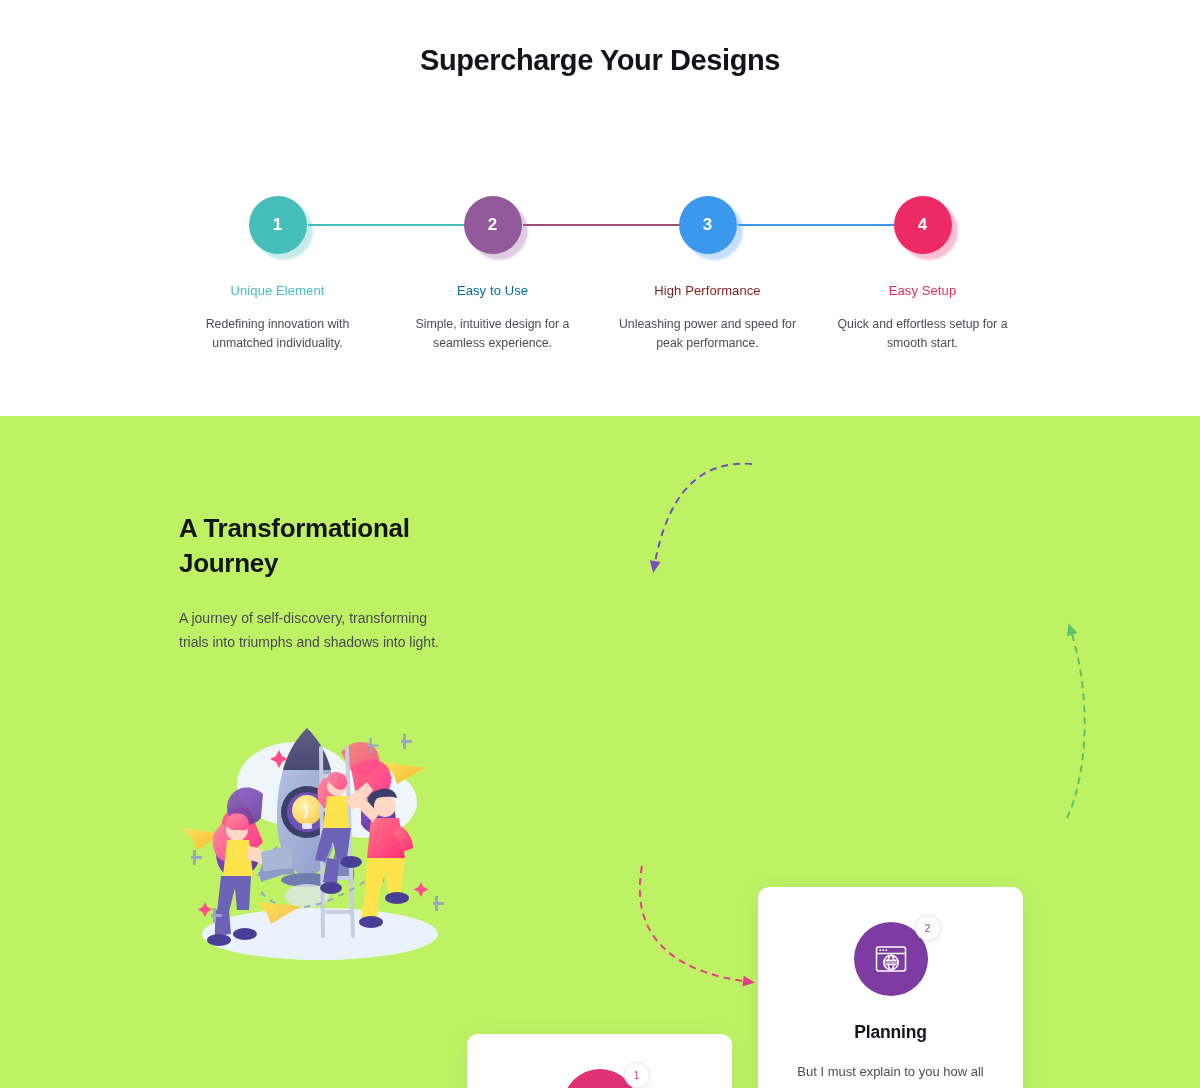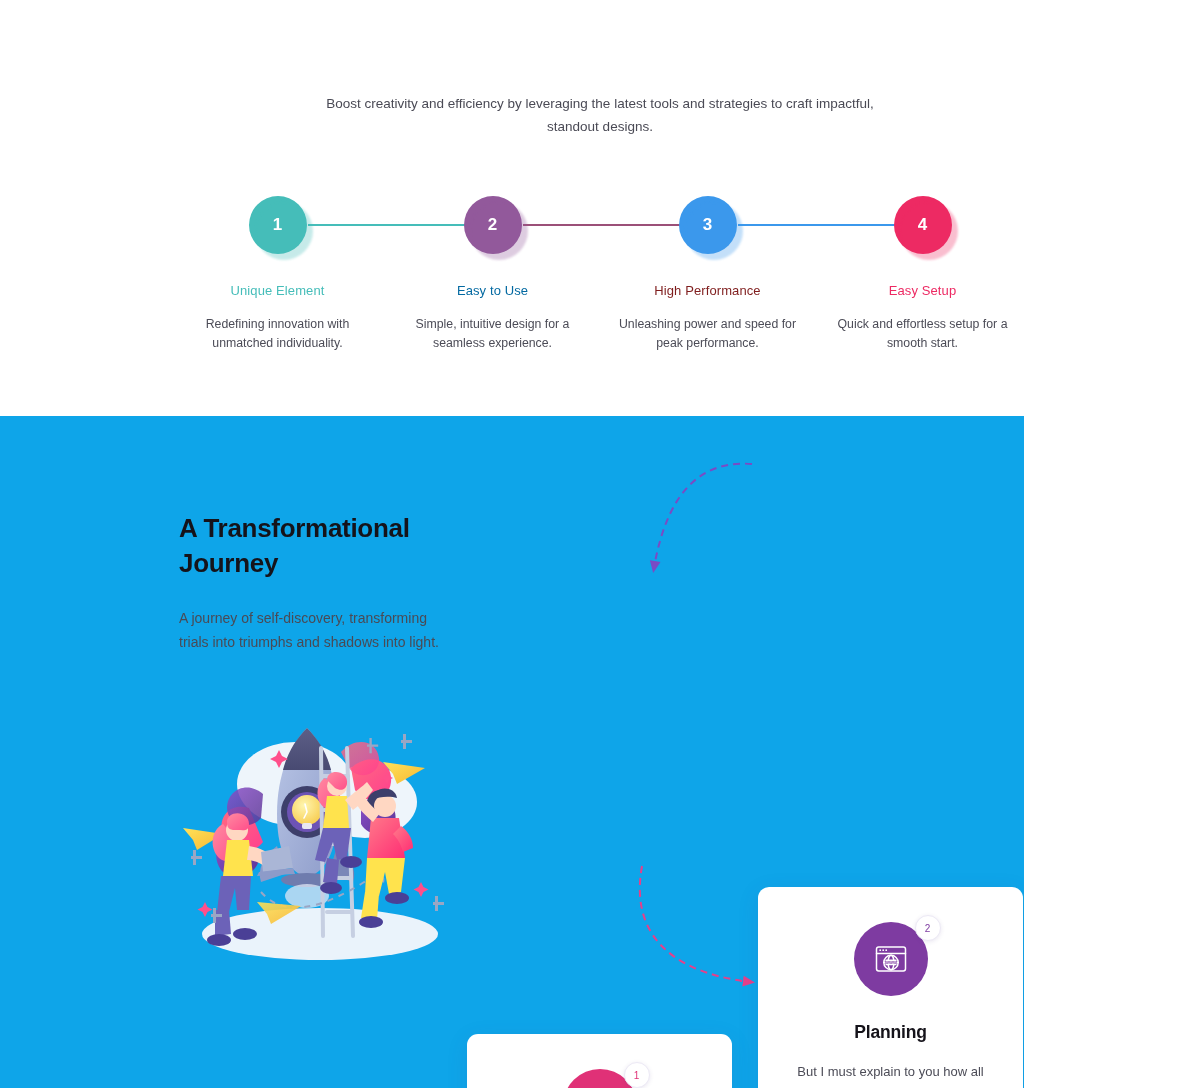--- a/index.html
+++ b/index.html
@@ -99,23 +99,23 @@
     width: 196px;
     text-align: center;
     font-size: 12.3px;
     line-height: 19px;
     color: #4c4c57;
   }
 
   
   #journey-section {
     position: relative;
-    width: 1024px;
+    width: 1200px;
     height: 672px;
-    background: #0ea5e9;
+    background: #bef264;
     overflow: hidden;
   }
   #journey-heading {
     position: absolute;
     top: 95px; left: 179px;
     width: 280px;
     font-size: 26px;
     font-weight: 700;
     line-height: 35px;
     letter-spacing: -0.3px;
@@ -207,21 +207,21 @@
     left: 0; top: 0;
     width: 1200px; height: 672px;
     pointer-events: none;
   }
 </style>
 </head>
 <body>
 
 <div id="hero-section">
 
-  <p id="hero-subtitle">Boost creativity and efficiency by leveraging the latest tools and strategies to craft impactful, standout designs.</p>
+  <h1 id="hero-title">Supercharge Your Designs</h1>
 
   <div id="steps-row">
 
     <div class="step">
       <div class="step-circle" style="background:#45BDB9">
         <span>1</span>
       </div>
       <div class="step-line" style="background:#45BDB9;color:#45BDB9"></div>
       <div class="step-label" style="color:#45BDB9">Unique Element</div>
       <div class="step-desc">Redefining innovation with unmatched individuality.</div>

